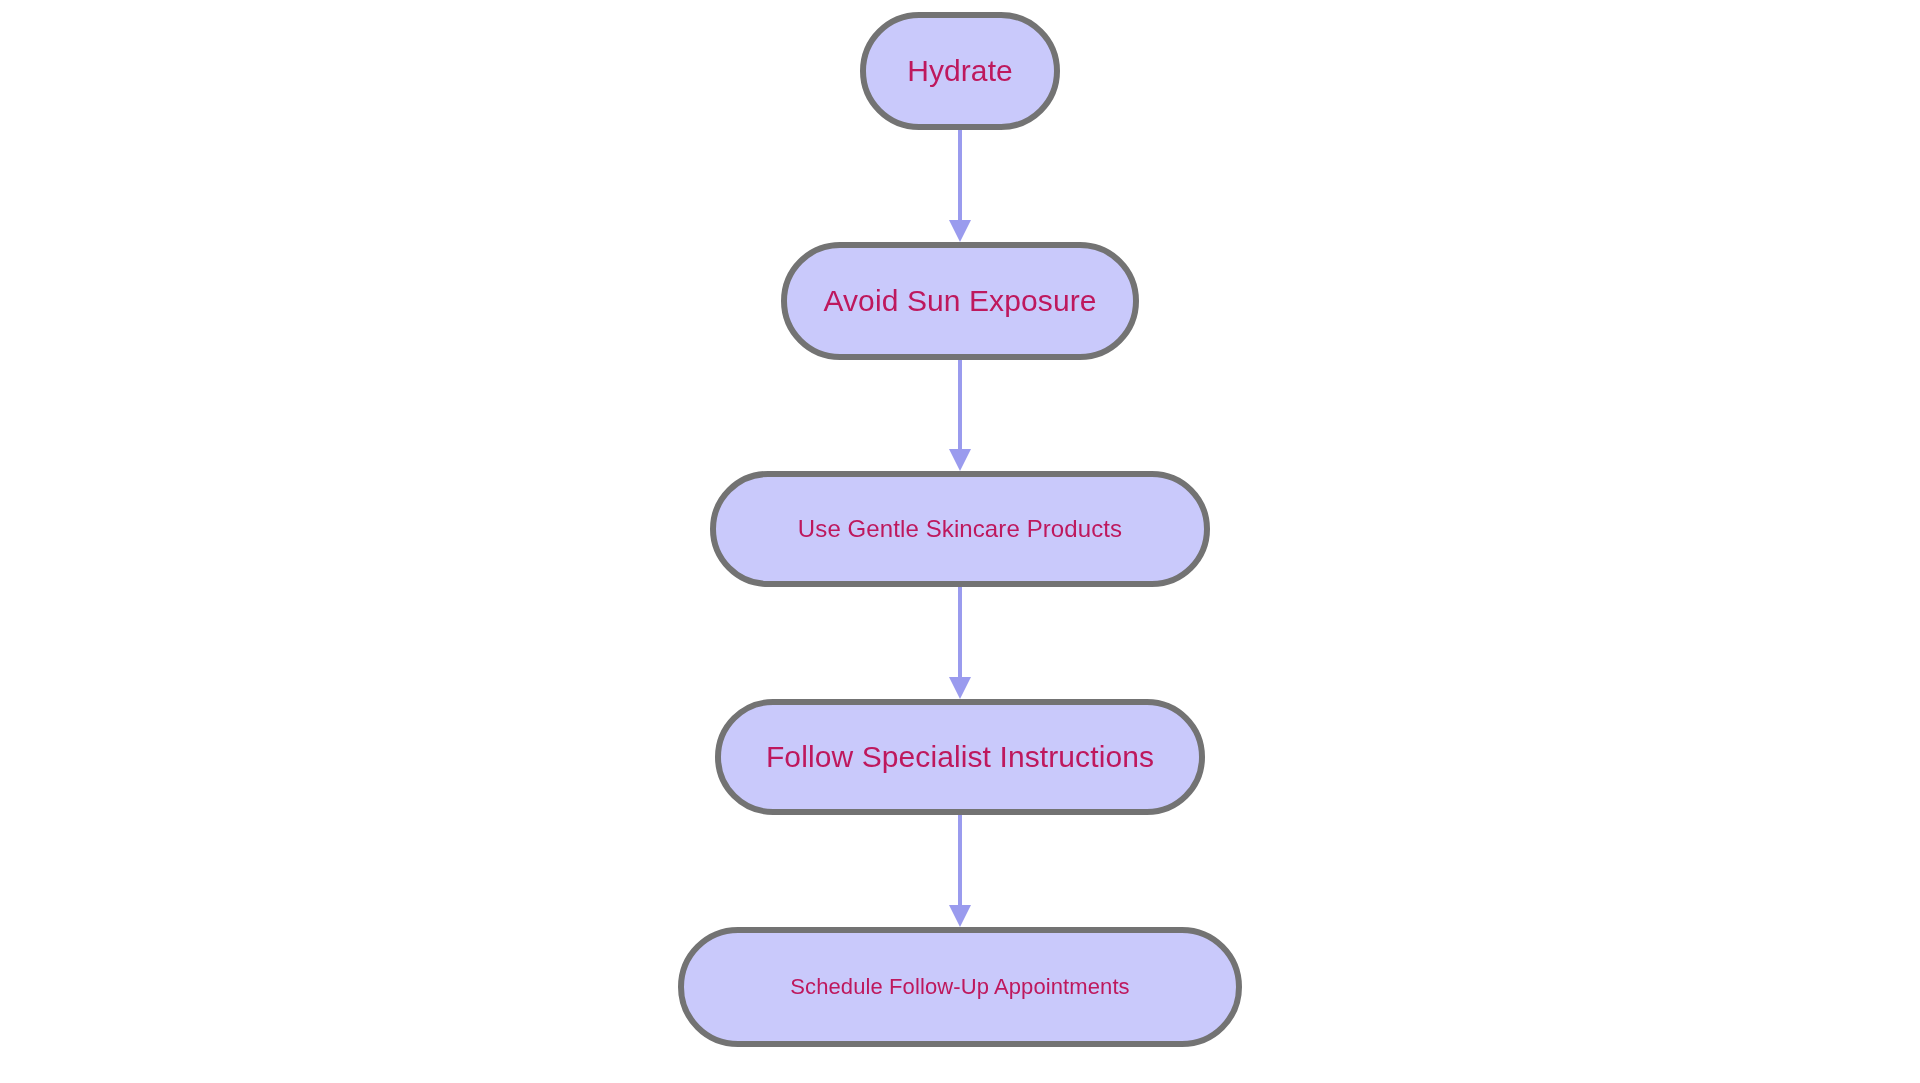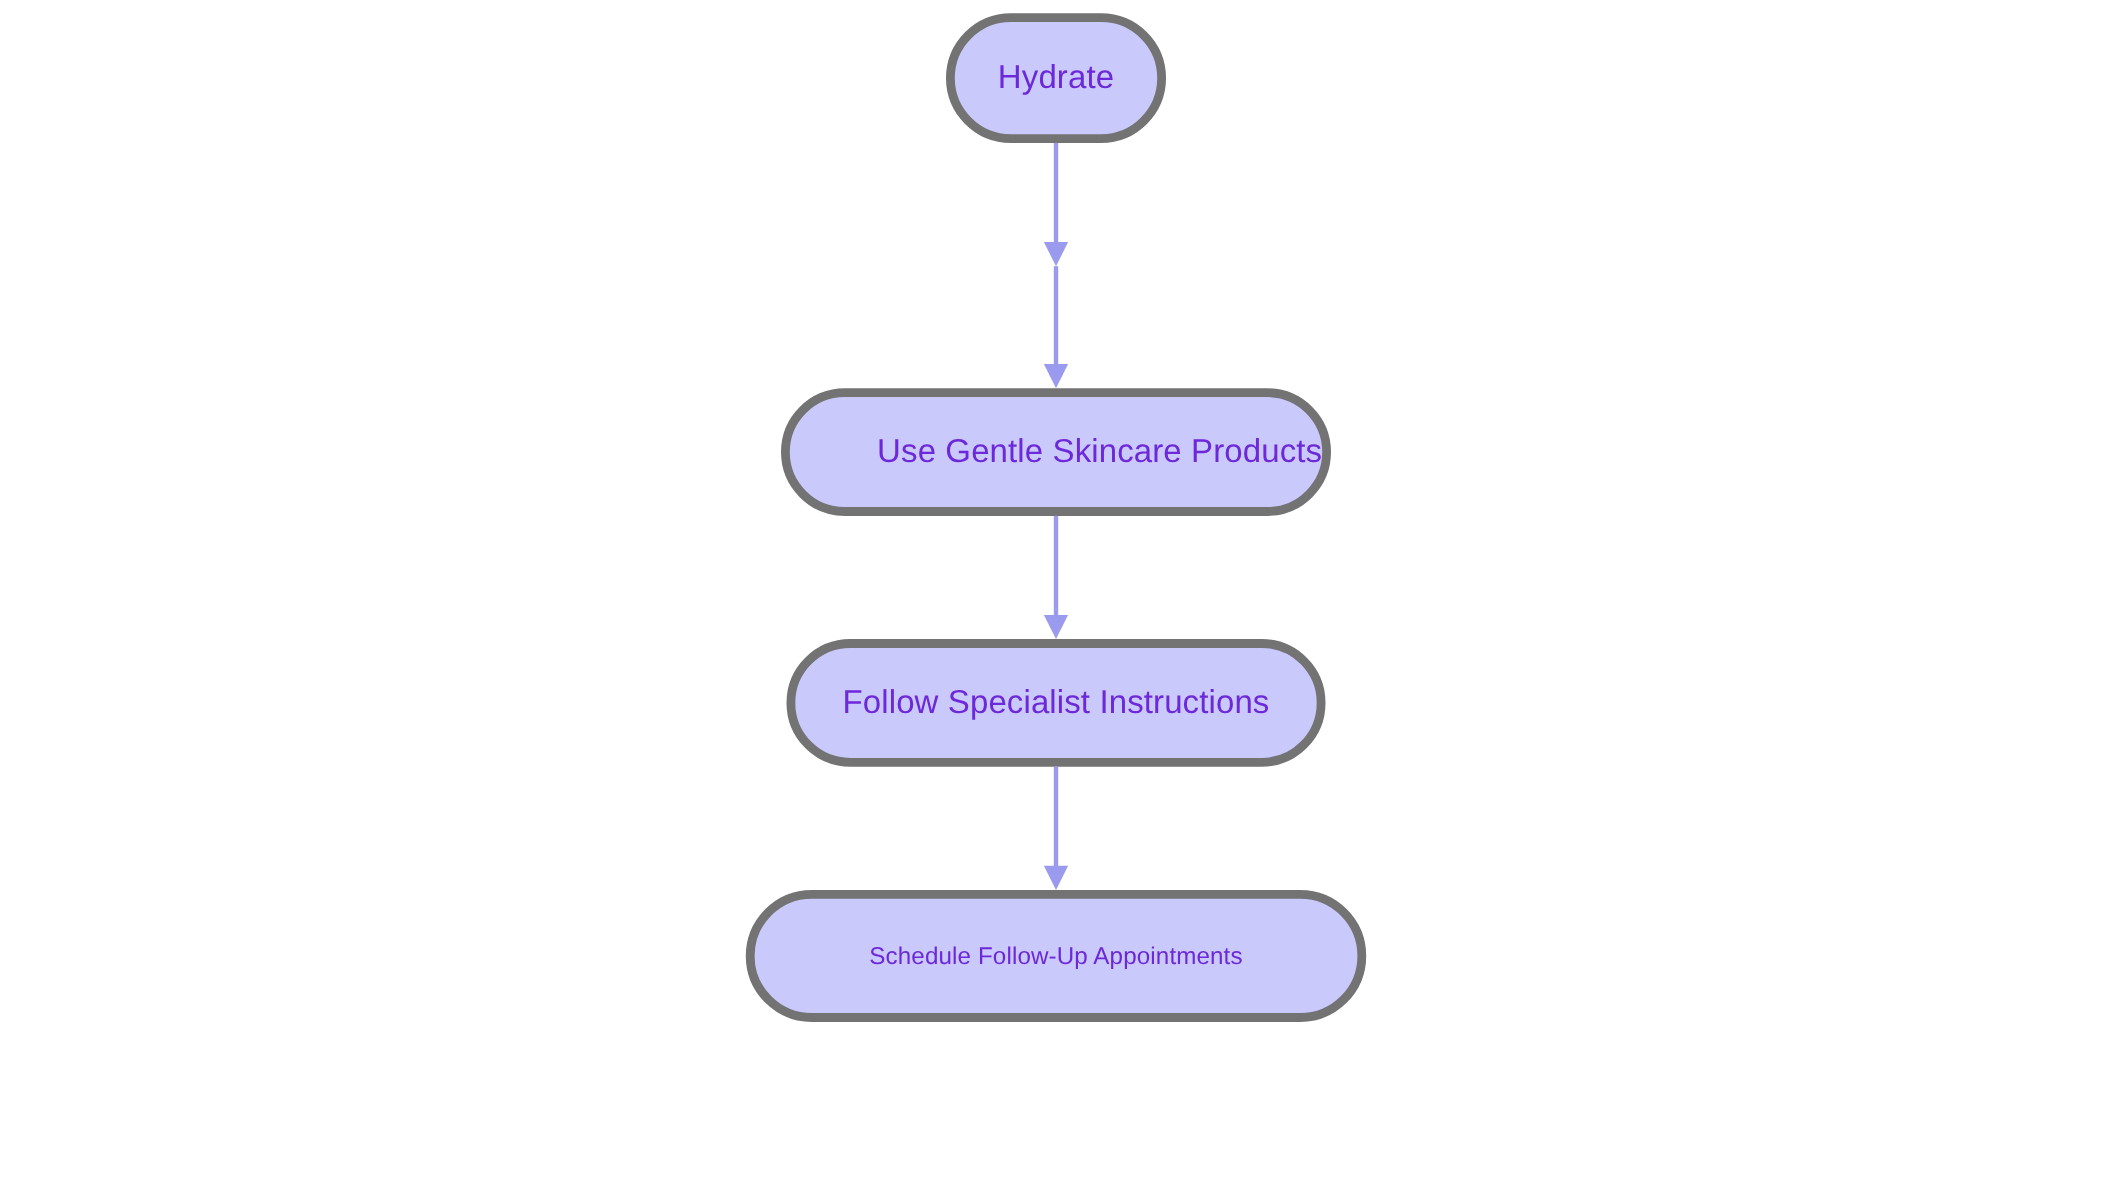--- a/index.html
+++ b/index.html
@@ -20,23 +20,23 @@
     height: 1083px;
     background: #ffffff;
     display: flex;
     flex-direction: column;
     align-items: center;
   }
 
   .node {
     box-sizing: border-box;
     background: #c9c9fb;
-    border: 8px solid #737373;
+    border: 6px solid #737373;
     border-radius: 999px;
-    color: #6d28d9;
+    color: #be185d;
     display: flex;
     align-items: center;
     justify-content: center;
     text-align: center;
     white-space: nowrap;
     letter-spacing: 0.1px;
   }
 
   .connector {
     position: relative;
@@ -67,27 +67,30 @@
 
   <div class="node" style="width:200px;height:118px;font-size:30px;margin-top:12px;">
     <span>Hydrate</span>
   </div>
 
   <div class="connector" style="height:112px;">
     <div class="stem"></div>
     <div class="head"></div>
   </div>
 
+  <div class="node" style="width:358px;height:118px;font-size:30px;">
+    <span>Avoid Sun Exposure</span>
+  </div>
 
   <div class="connector" style="height:111px;">
     <div class="stem"></div>
     <div class="head"></div>
   </div>
 
-  <div class="node" style="width:500px;height:116px;font-size:30px;justify-content:flex-end;">
+  <div class="node" style="width:500px;height:116px;font-size:24px;">
     <span>Use Gentle Skincare Products</span>
   </div>
 
   <div class="connector" style="height:112px;">
     <div class="stem"></div>
     <div class="head"></div>
   </div>
 
   <div class="node" style="width:490px;height:116px;font-size:30px;">
     <span>Follow Specialist Instructions</span>

